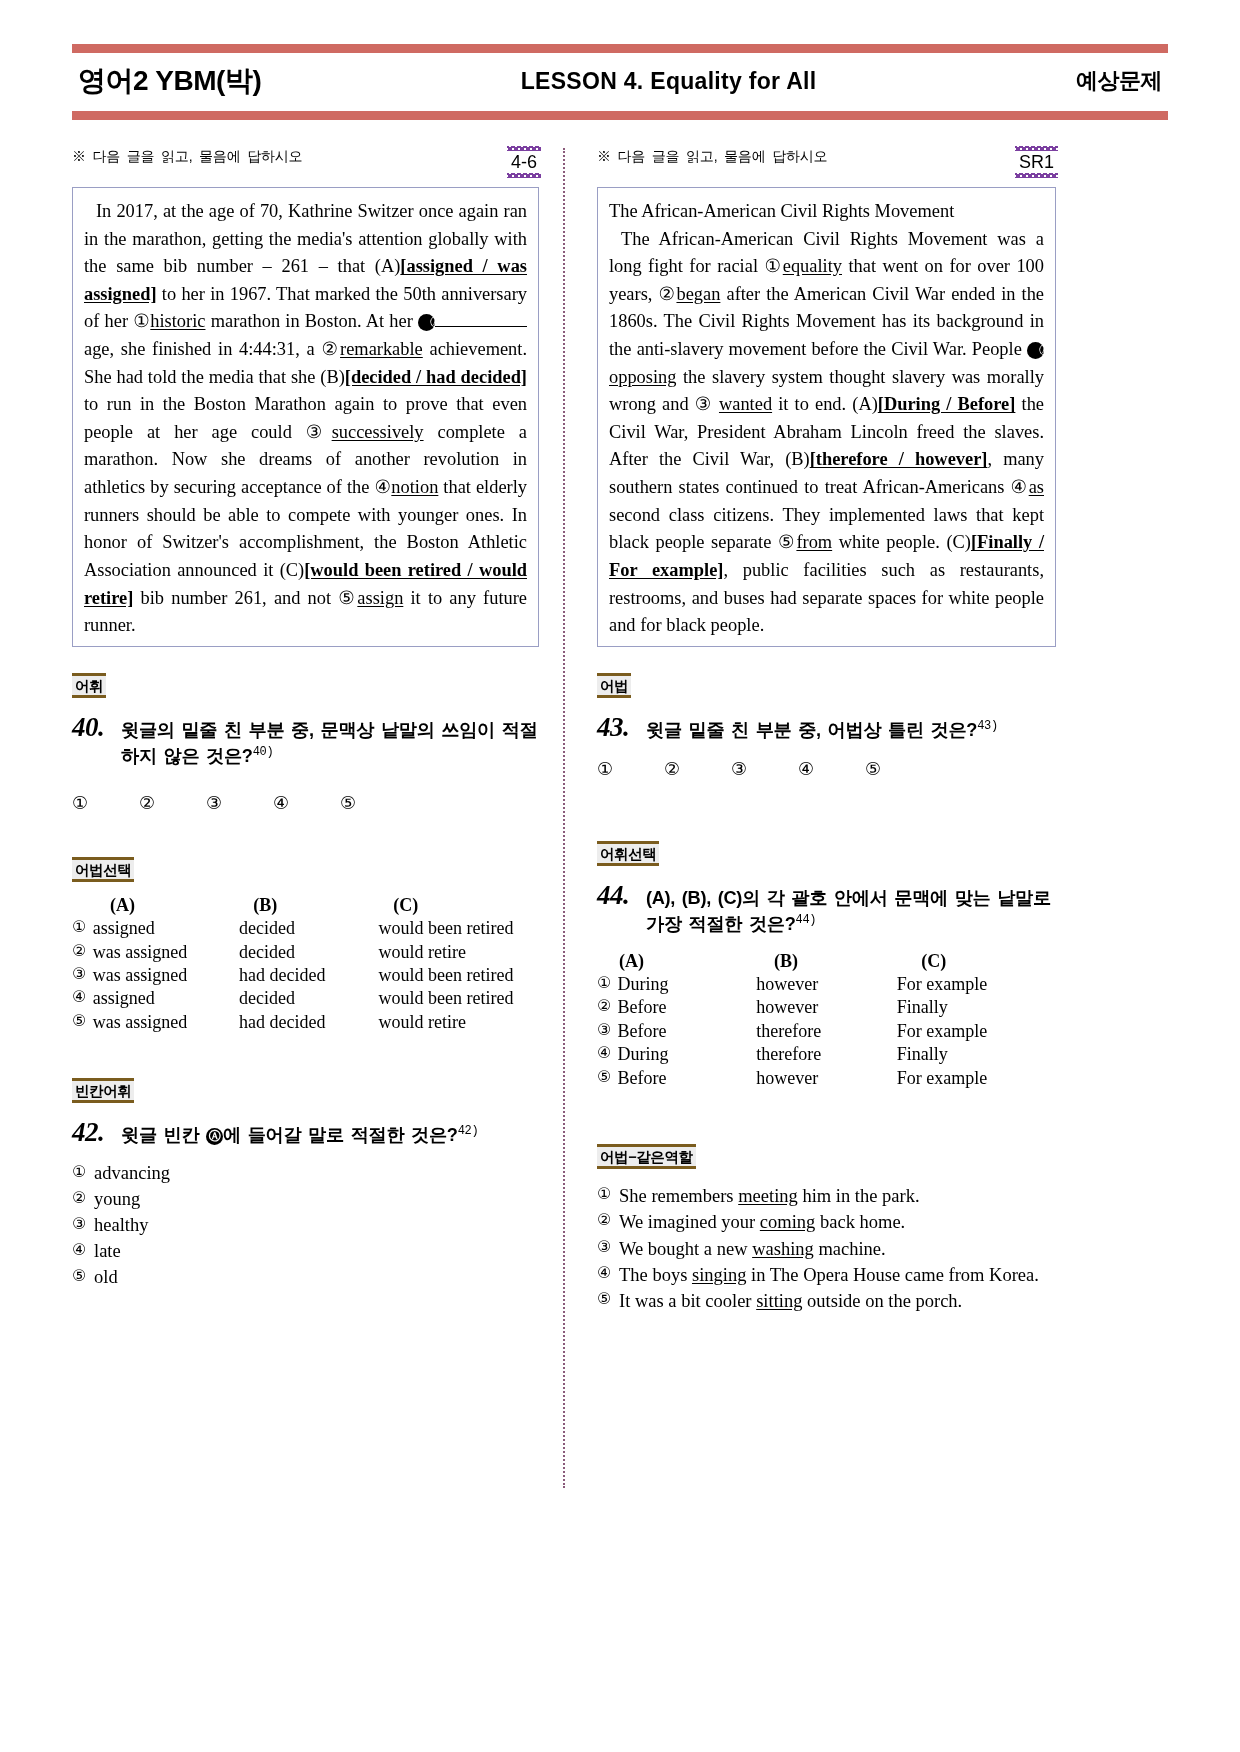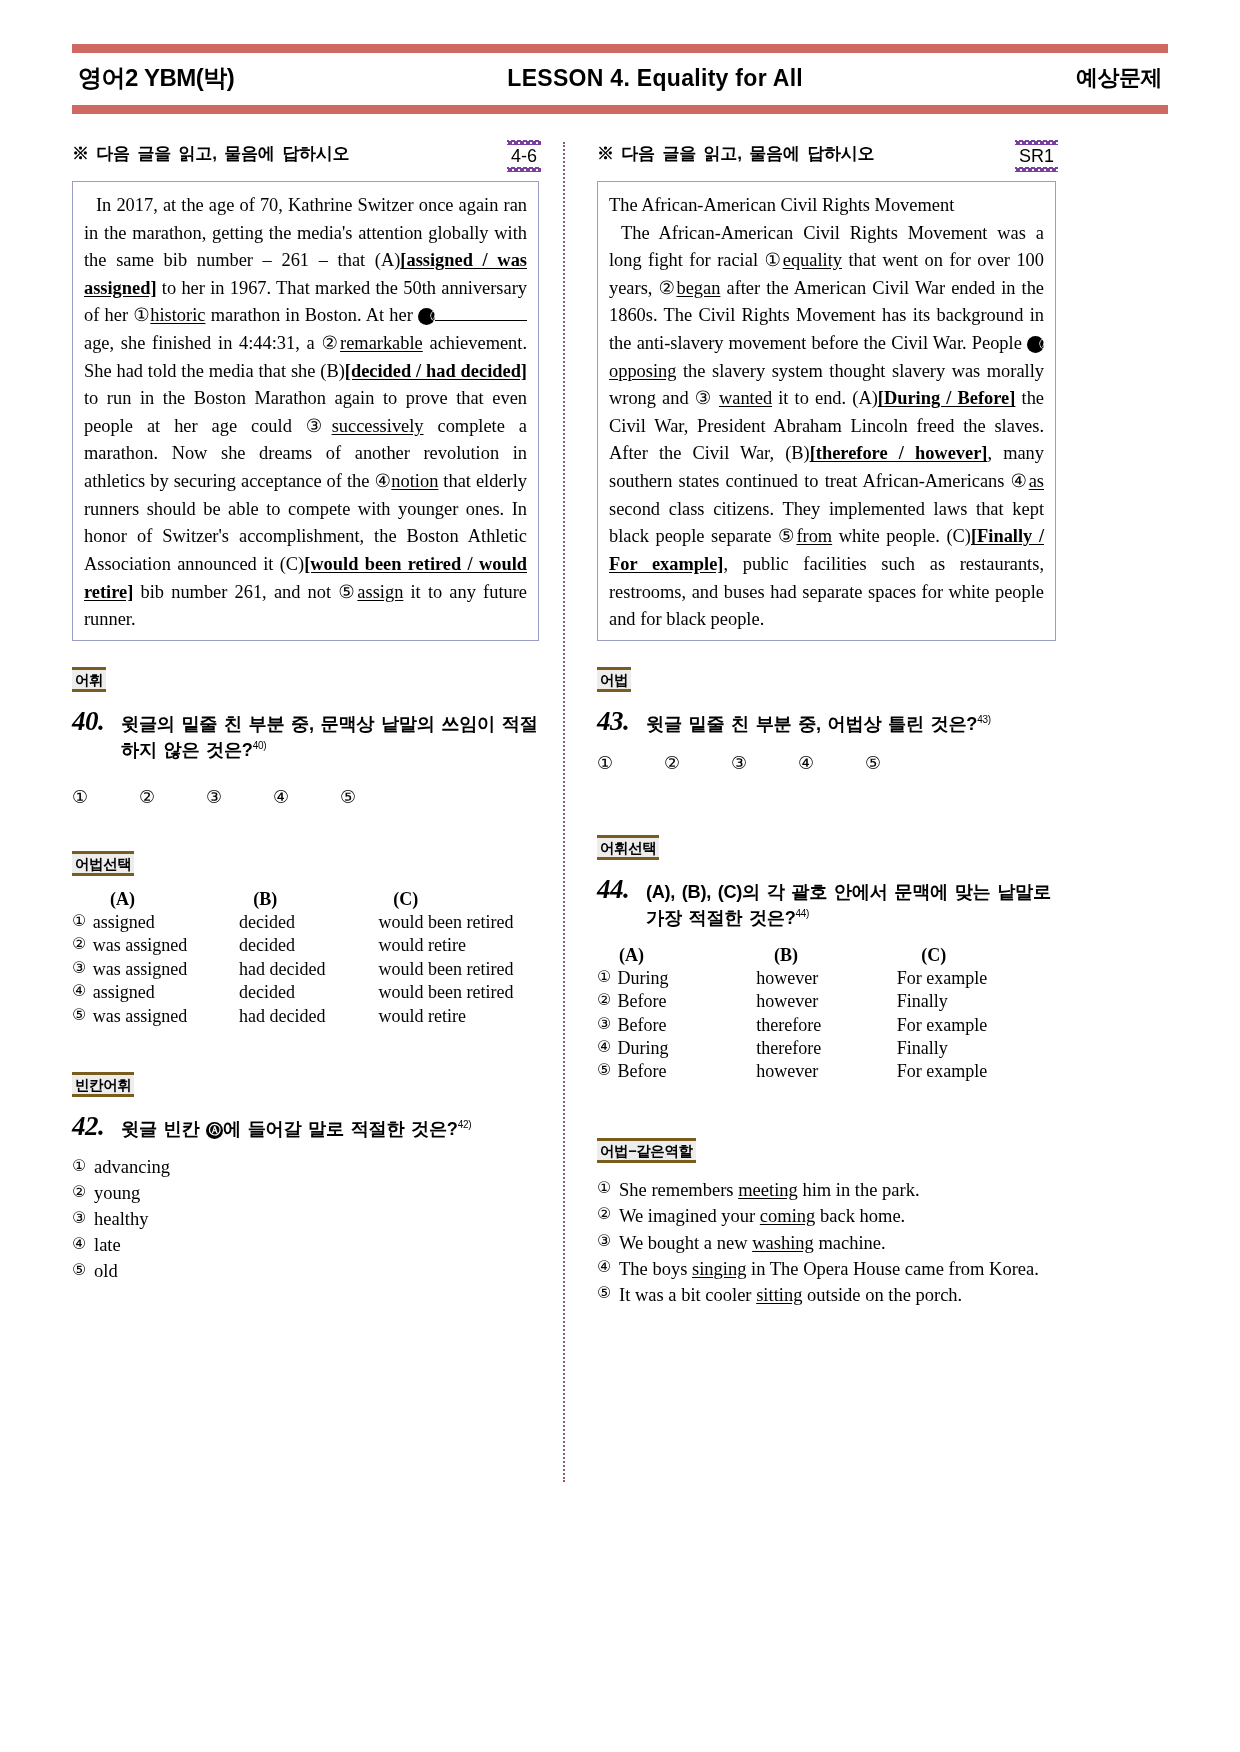--- a/index.html
+++ b/index.html
@@ -14,43 +14,42 @@
   .page { width:1240px; height:1752px; position:relative; padding:0 72px; }
 
   
   .hdr-rule { height:9px; background:#cf6a62; margin:0; }
   .hdr-rule.top { margin-top:44px; }
   .hdr-bar {
     display:flex; align-items:center; justify-content:space-between;
     padding:9px 6px 11px 6px;
     font-family:"Liberation Sans", sans-serif;
   }
-  .hdr-left { font-size:24px; font-weight:bold; letter-spacing:-0.5px; }
+  .hdr-left { font-size:28px; font-weight:bold; letter-spacing:-0.5px; }
   .hdr-center { font-size:23px; font-weight:bold; letter-spacing:0.3px; }
   .hdr-right { font-size:22px; font-weight:bold; letter-spacing:-0.5px; }
 
   
   .cols { display:flex; margin-top:28px; }
   .col { width:489px; position:relative; }
   .col-left { padding-right:22px; }
   .col-right { padding-left:30px; }
   .col-div {
     width:0; border-left:2px dotted #8a5a7a;
     margin:0 2px;
     align-self:stretch;
     height:1340px;
   }
 
   
   .instr-row { display:flex; align-items:flex-start; justify-content:space-between; }
   .instr {
-    font-size:17px; letter-spacing:-0.2px;
+    font-size:14px; letter-spacing:-0.2px;
     font-family:"Liberation Sans", sans-serif;
     word-spacing:3px;
-    font-weight:bold;
   }
   .srcmark {
     font-family:Liberation Sans, sans-serif;
     font-size:18px;
     position:relative;
     padding:3px 2px;
     line-height:1;
     margin-top:2px;
   }
   .srcmark::before, .srcmark::after {
@@ -115,21 +114,21 @@
   }
   .qtext {
     font-family:"Liberation Sans", sans-serif;
     font-weight:bold;
     font-size:18.2px;
     line-height:1.42;
     letter-spacing:-0.3px;
     padding-top:5px;
     word-spacing:2px;
   }
-  .qtext sup { font-weight:normal; font-size:10px; font-family:Liberation Sans, sans-serif; }
+  .qtext sup { font-weight:normal; font-size:12px; font-family:Liberation Mono, monospace; }
 
   .choices-inline {
     margin-top:22px;
     font-family:"DejaVu Sans", sans-serif;
     font-size:18px;
     display:flex;
   }
   .choices-inline span { width:67px; display:inline-block; }
 
   .abc-table { margin-top:12px; font-size:18px; line-height:1.30; }

